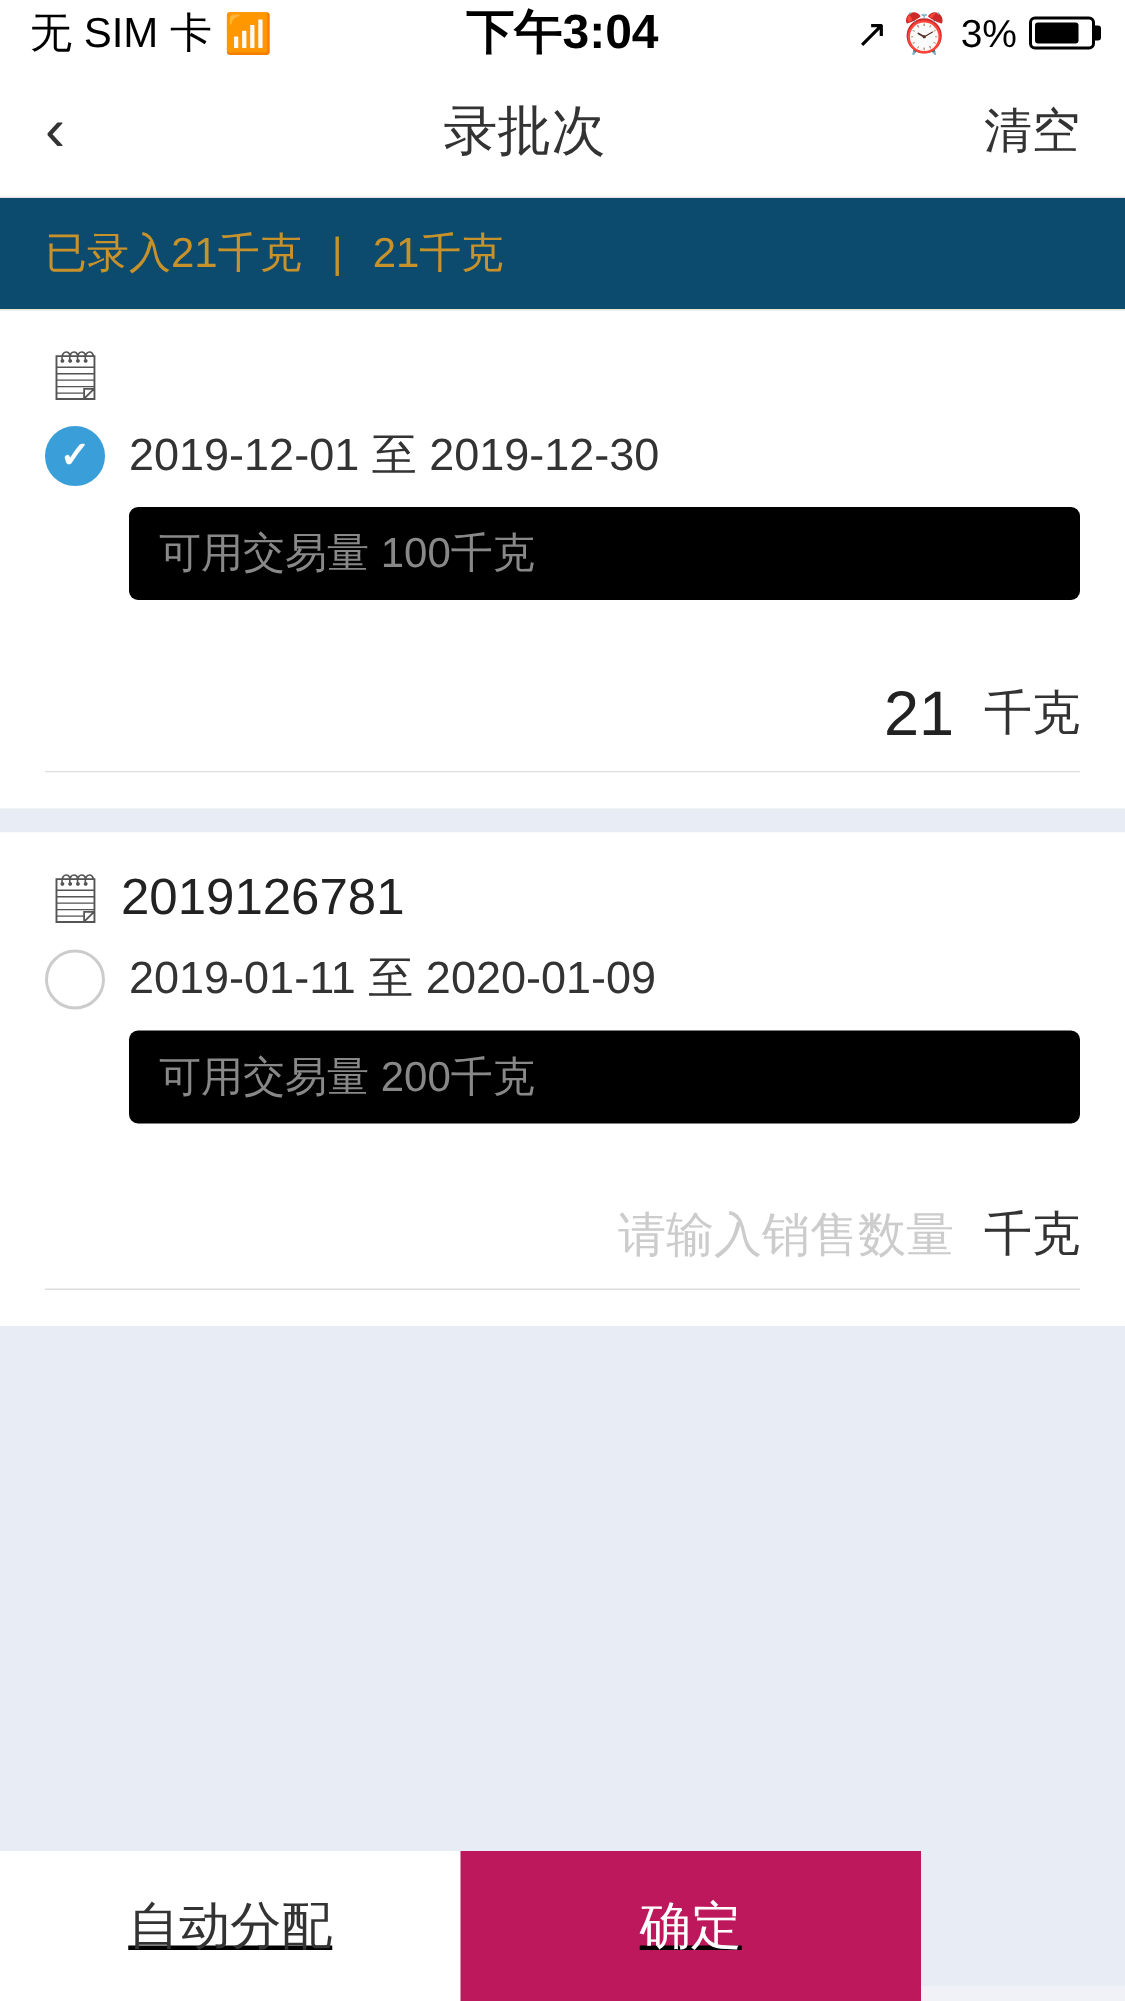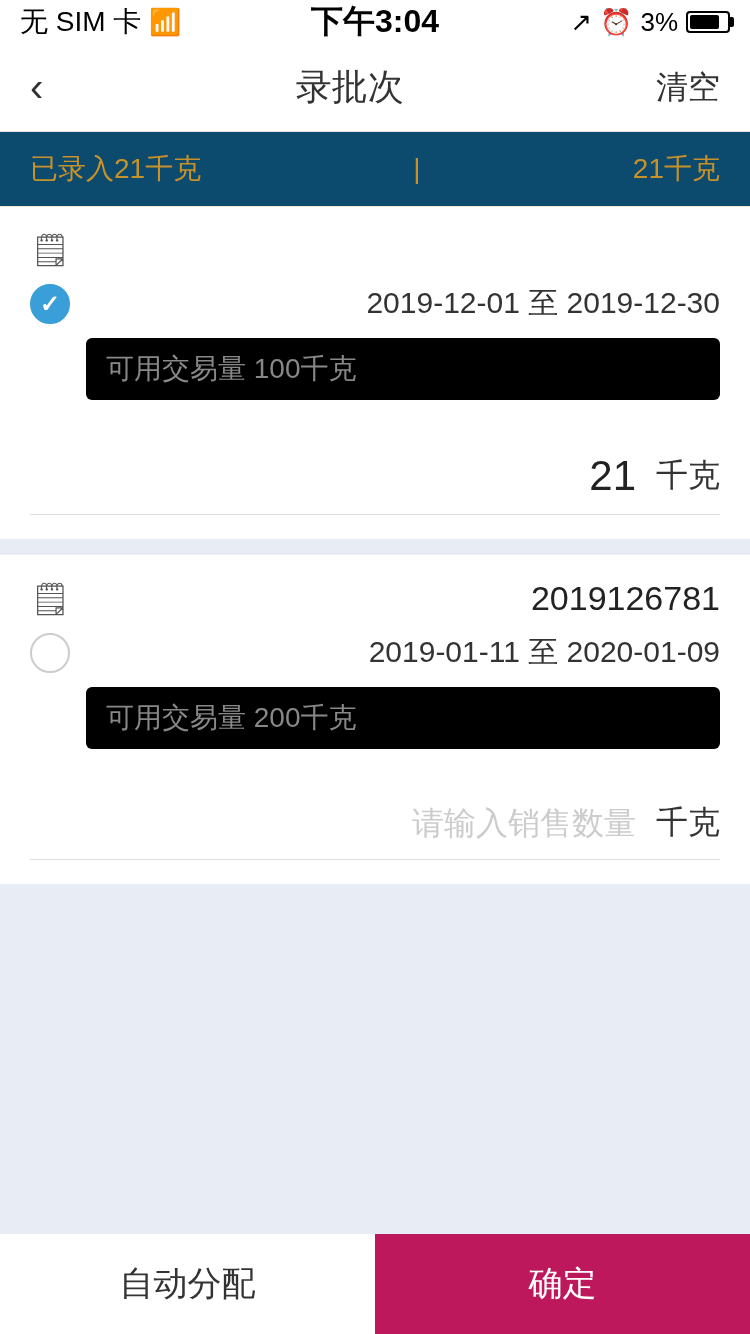--- a/index.html
+++ b/index.html
@@ -1,16 +1,16 @@
 <!DOCTYPE html>
 <html><head>
   <meta charset="utf-8">
   <meta name="viewport" content="width=750px">
   <style>
-    * { margin: 0; padding: 0; box-sizing: border-box; justify-content: space-between; }
+    * { margin: 0; padding: 0; box-sizing: border-box; }
     body {
       width: 750px;
       min-height: 1334px;
       font-family: -apple-system, "PingFang SC", "Helvetica Neue", sans-serif;
       background: #f0f2f7;
       overflow-x: hidden;
     }
 
     
     .status-bar {
@@ -245,24 +245,25 @@
       background: #e8ecf4;
       flex: 1;
       min-height: 440px;
     }
 
     
     .bottom-bar {
       position: fixed;
       bottom: 0;
       left: 0;
-      width: 750px;
+      width: 614px;
       height: 100px;
       display: flex;
       background: #fff;
+      text-decoration: underline;
     }
     .btn-auto {
       flex: 1;
       display: flex;
       align-items: center;
       justify-content: center;
       font-size: 34px;
       color: #333;
       background: #fff;
       border: none;

